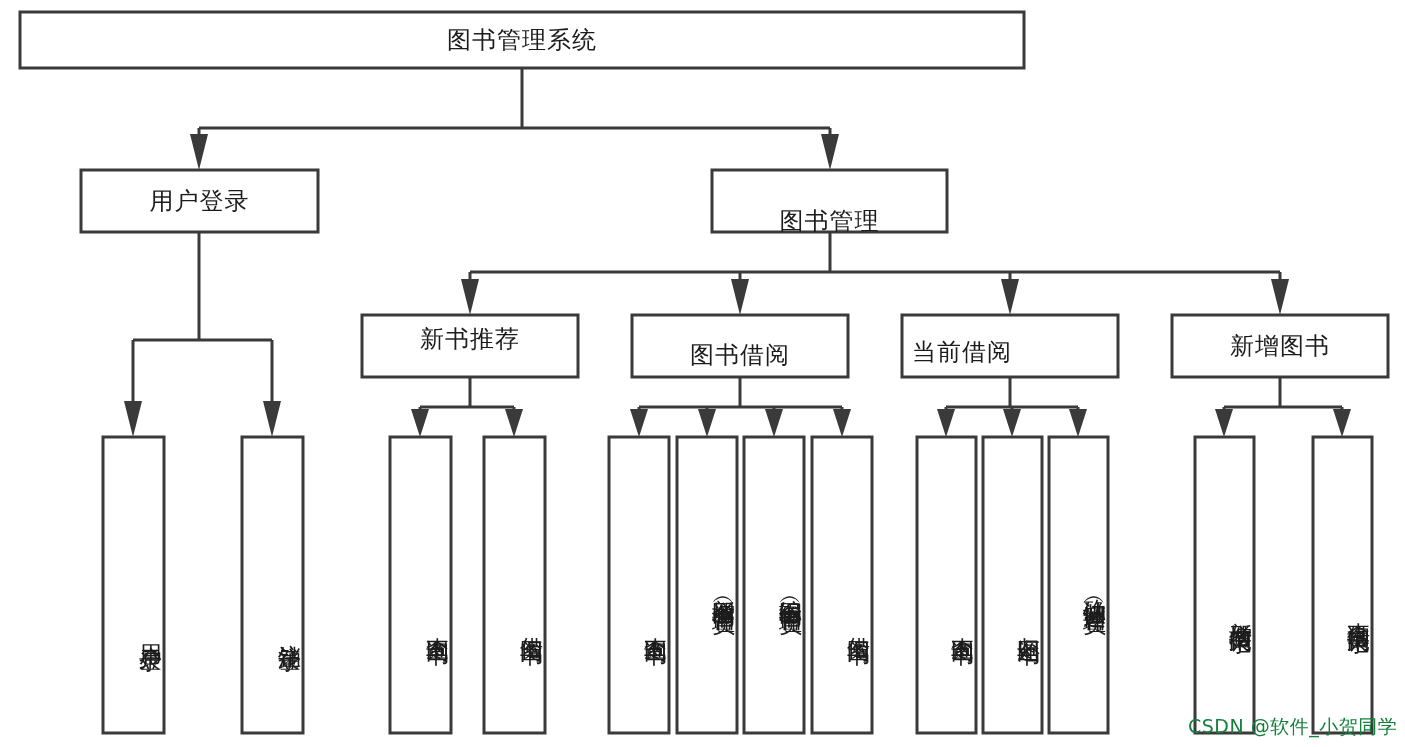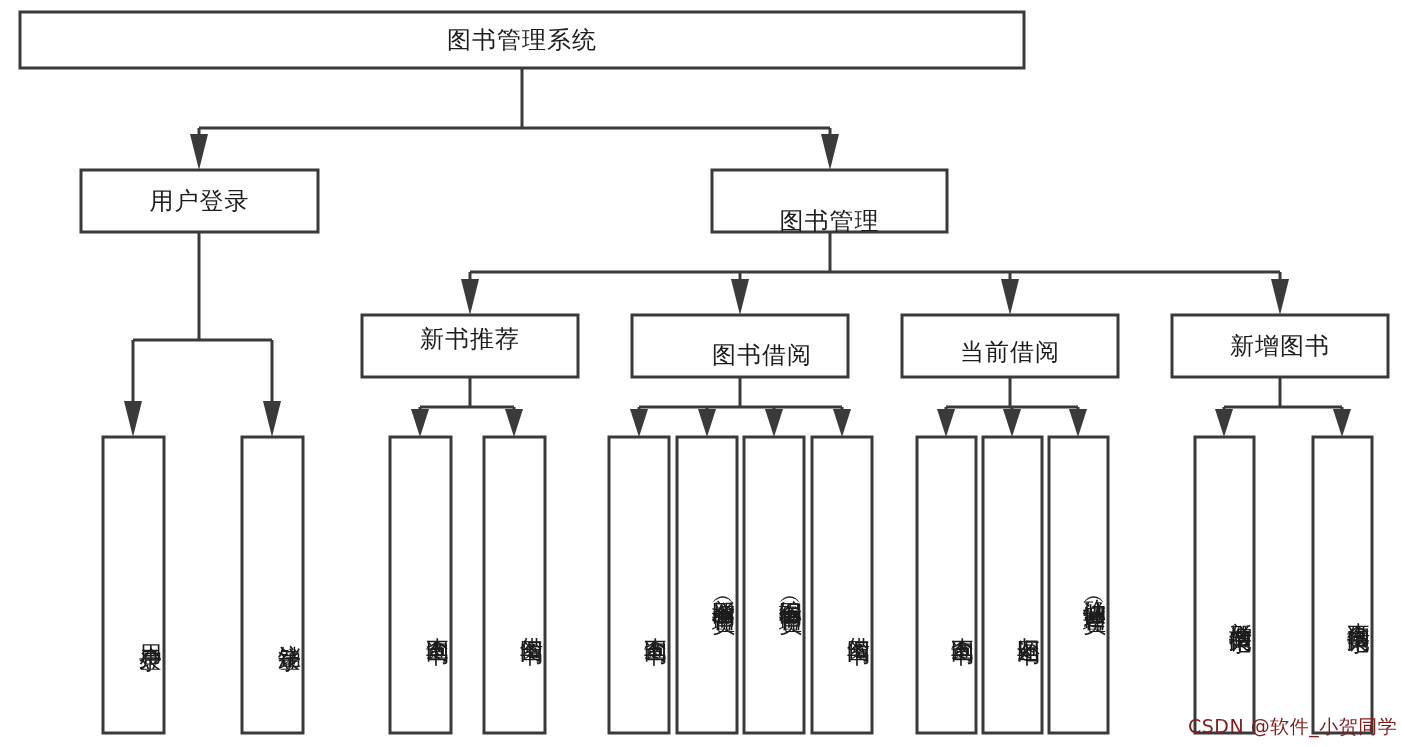--- a/index.html
+++ b/index.html
@@ -63,21 +63,21 @@
     text-orientation: upright;
     letter-spacing: 2px;
     white-space: nowrap;
     pointer-events: none;
   }
   .watermark {
     position: absolute;
     left: 1188px;
     top: 714px;
     font-size: 19px;
-    color: #7f1d1d;
+    color: #15803d;
     letter-spacing: 0.5px;
     white-space: nowrap;
   }
 </style>
 </head>
 <body>
 
 <div id="diagram-root">
 
   <svg id="diagram-svg" viewBox="0 0 1405 747">
@@ -184,23 +184,23 @@
   </svg>
 
   <div class="node-label-h" style="left:20px; top:12px; width:1004px; height:56px;">图书管理系统</div>
 
   <div class="node-label-h" style="left:81px; top:170px; width:237px; height:62px;">用户登录</div>
 
   <div class="node-label-h" style="left:712px; top:170px; width:235px; height:62px;margin-top:20px;">图书管理</div>
 
   <div class="node-label-h" style="left:362px; top:315px; width:216px; height:48px;">新书推荐</div>
 
-  <div class="node-label-h" style="left:632px; top:315px; width:216px; height:80px;padding-left:22px;">图书借阅</div>
-
-  <div class="node-label-h" style="left:902px; top:315px; width:216px; height:74px;">当前借阅</div>
+  <div class="node-label-h" style="left:632px; top:315px; width:216px; height:80px;">图书借阅</div>
+
+  <div class="node-label-h" style="left:854px; top:315px; width:216px; height:74px;">当前借阅</div>
 
   <div class="node-label-h" style="left:1172px; top:315px; width:216px; height:62px;">新增图书</div>
 
   <div class="node-label-v" style="left:103px; top:527px; width:61px; height:206px;">用户登录</div>
 
   <div class="node-label-v" style="left:242px; top:527px; width:61px; height:206px;">注销登录</div>
 
   <div class="node-label-v" style="left:390px; top:512px; width:61px; height:221px;">查询图书</div>
 
   <div class="node-label-v" style="left:484px; top:512px; width:61px; height:221px;">借阅图书</div>

